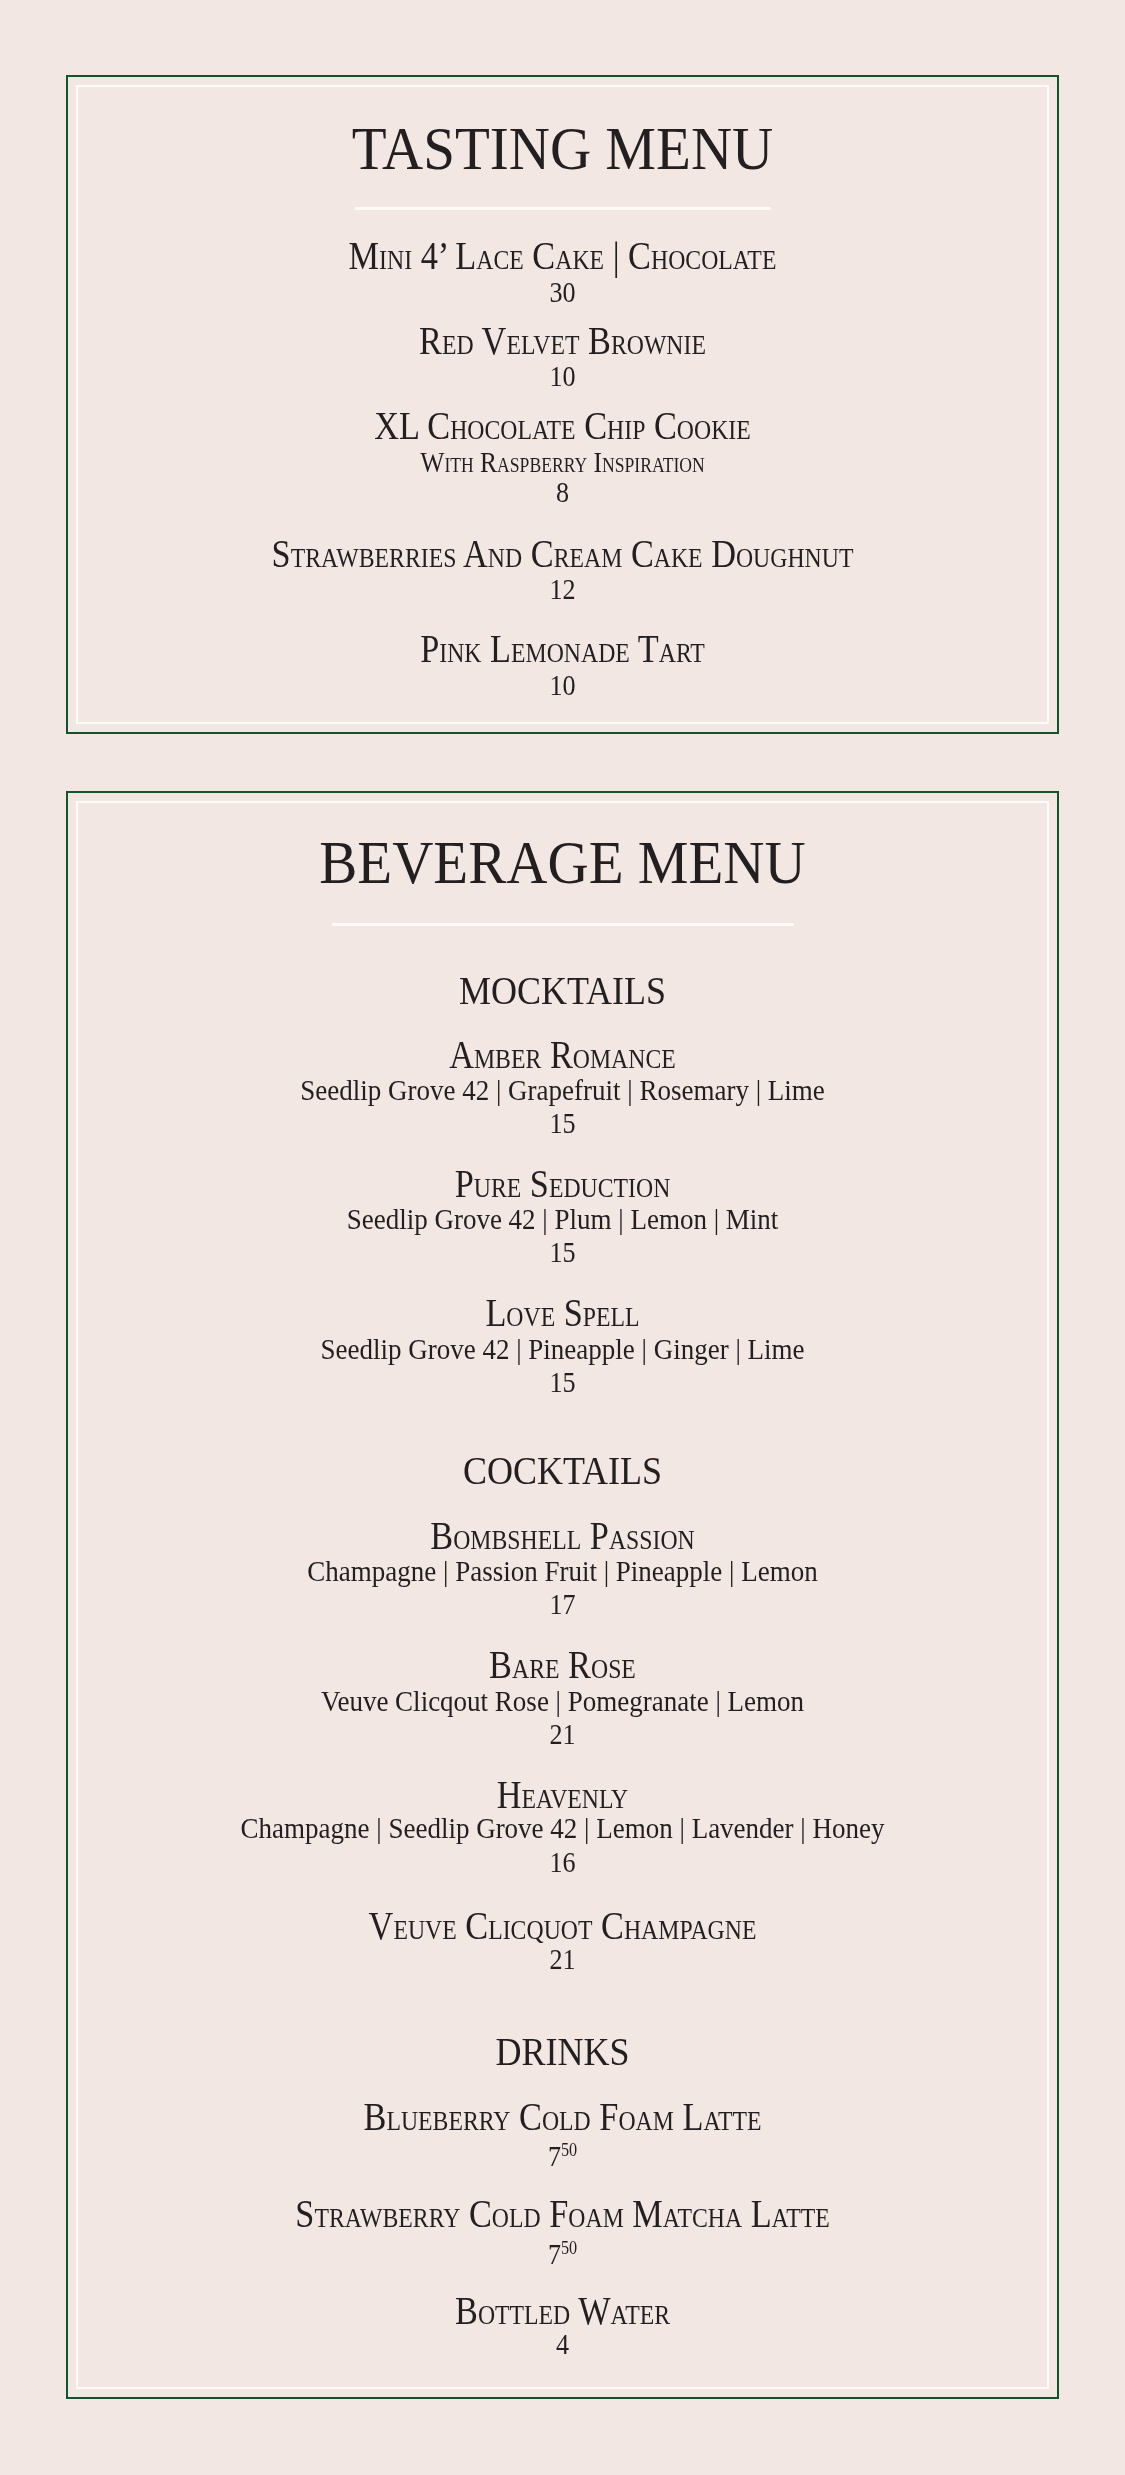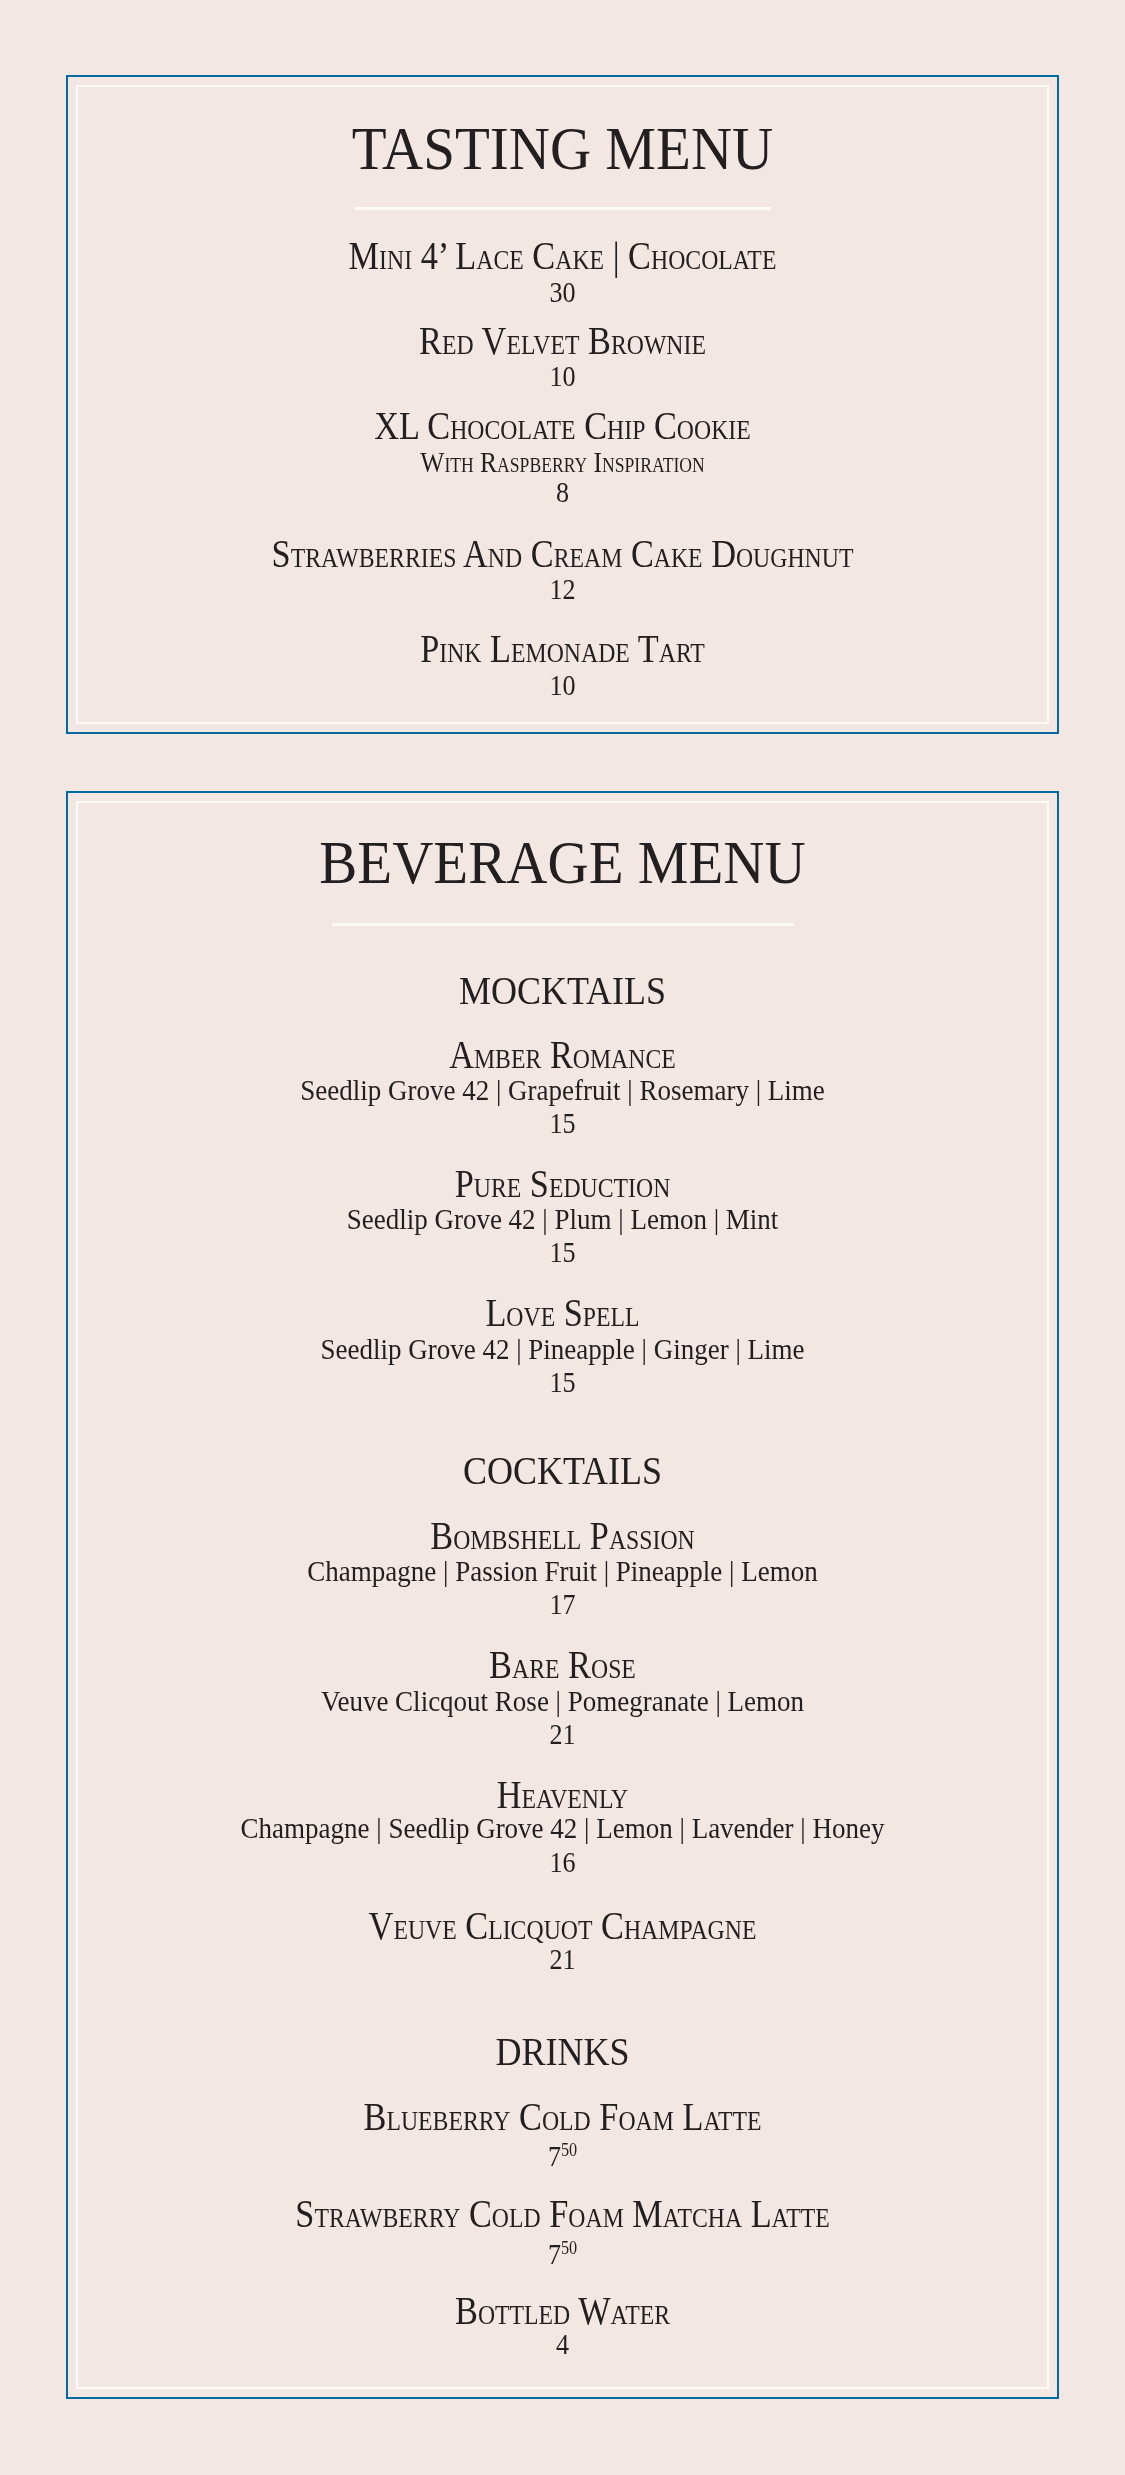--- a/index.html
+++ b/index.html
@@ -5,21 +5,21 @@
   html, body { margin: 0; padding: 0; }
   body {
     width: 1125px; height: 2475px; overflow: hidden;
     background: #f2e7e2;
     color: #231f20;
     font-family: "Liberation Serif", "DejaVu Serif", serif;
     position: relative;
   }
   .box {
     position: absolute; left: 66px; width: 989px;
-    border: 2px solid #0369a1;
+    border: 2px solid #14532d;
     box-sizing: content-box;
     text-decoration: underline;
   }
   .box-inner {
     position: absolute; left: 8px; right: 8px; top: 8px; bottom: 8px;
     border: 2px solid #fdfaf7;
   }
   #tasting { top: 75px; height: 655px; }
   #beverage { top: 791px; height: 1604px; }
   .content { position: absolute; left: 0; right: 0; top: 0; text-align: center; }

